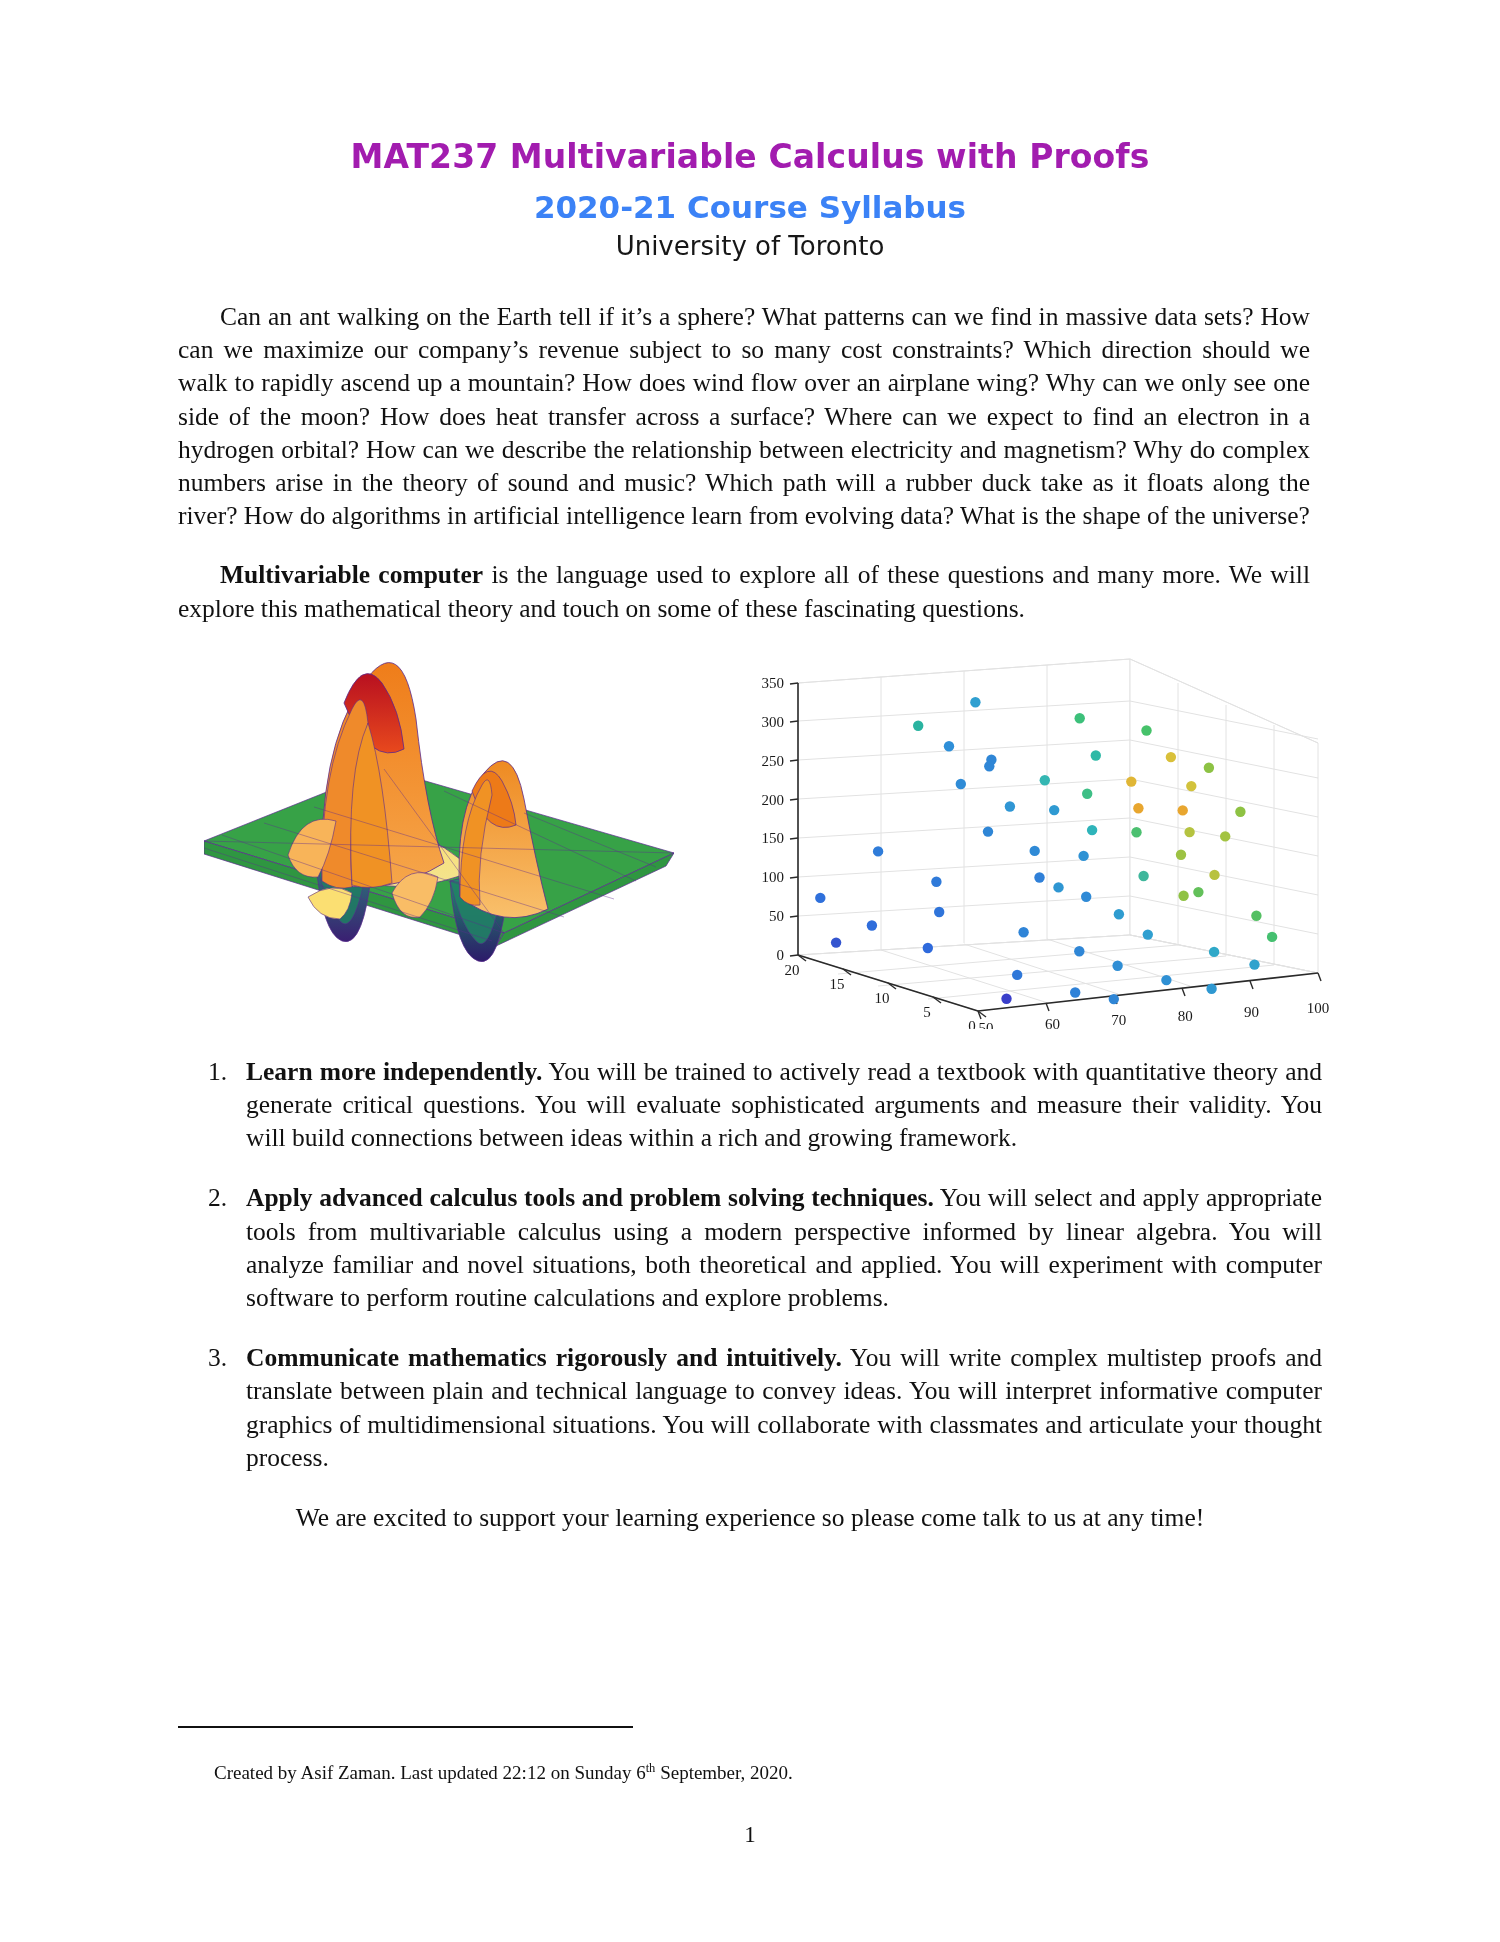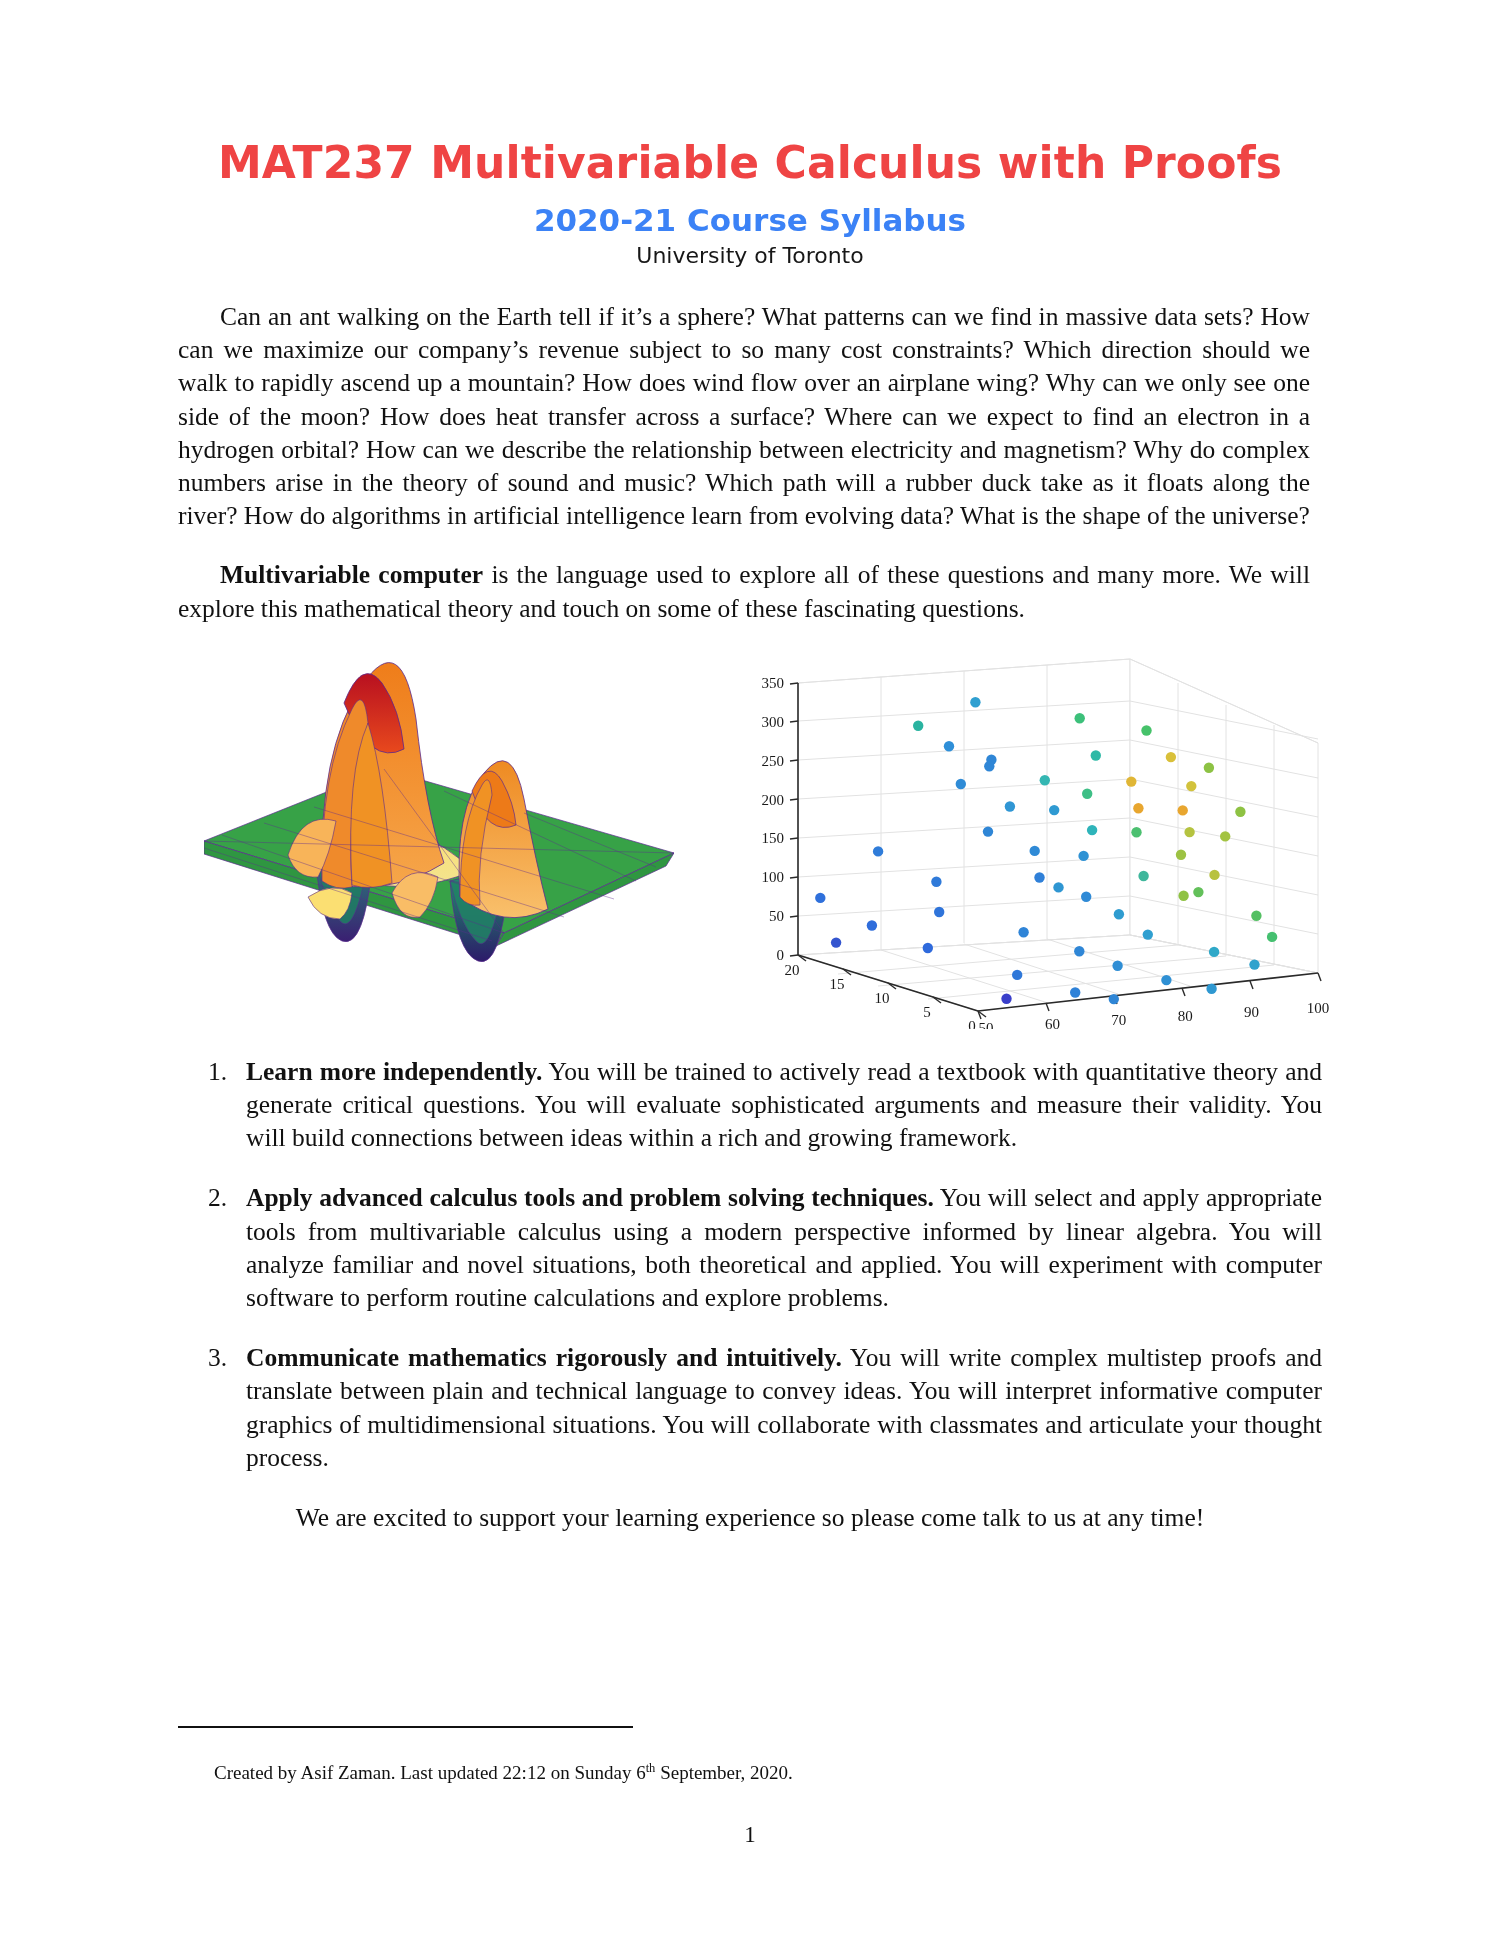--- a/index.html
+++ b/index.html
@@ -23,37 +23,37 @@
   }
 
   
   .title-block {
     text-align: center;
     padding-top: 138px;
   }
   .doc-title {
     font-family: "DejaVu Sans", "Liberation Sans", sans-serif;
     font-weight: bold;
-    font-size: 44px;
+    font-size: 33px;
     letter-spacing: 0.1px;
-    color: #ef4444;
+    color: #a21caf;
     line-height: 1.15;
   }
   .doc-subtitle {
     font-family: "DejaVu Sans", "Liberation Sans", sans-serif;
     font-weight: bold;
     font-size: 31px;
     color: #3b82f6;
     line-height: 1.15;
     margin-top: 14px;
   }
   .doc-institution {
     font-family: "DejaVu Sans", "Liberation Sans", sans-serif;
     font-weight: normal;
-    font-size: 22px;
+    font-size: 26px;
     color: #171717;
     line-height: 1.2;
     margin-top: 5px;
   }
 
   
   .content {
     position: absolute;
     left: 178px;
     right: 178px;

